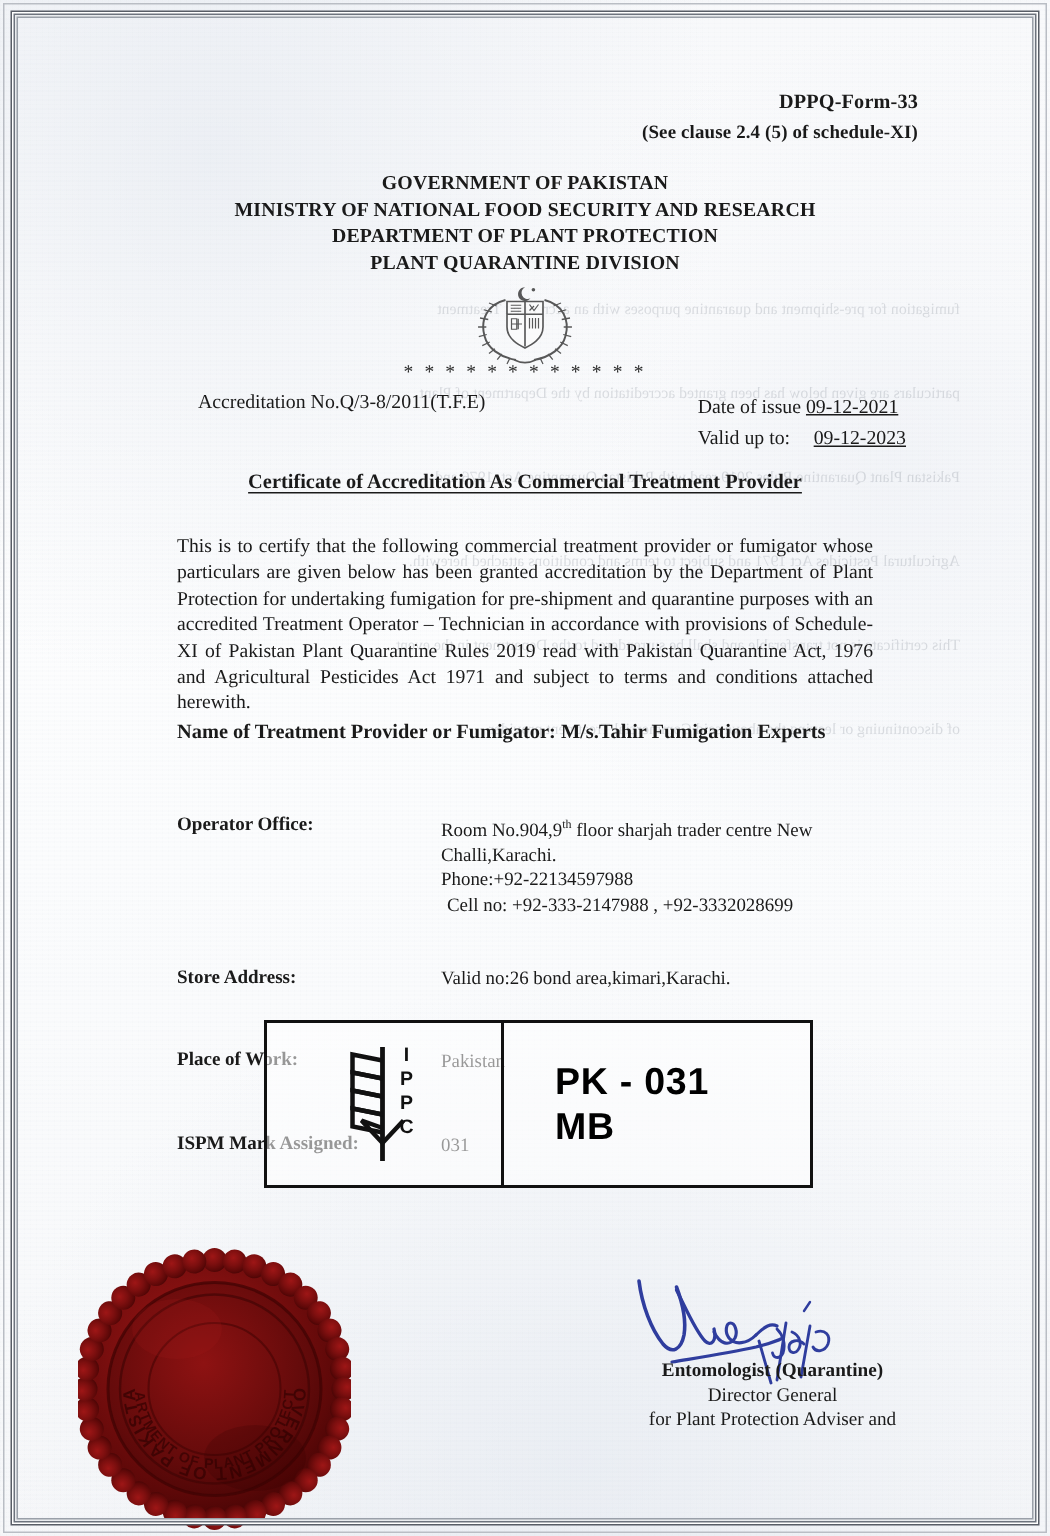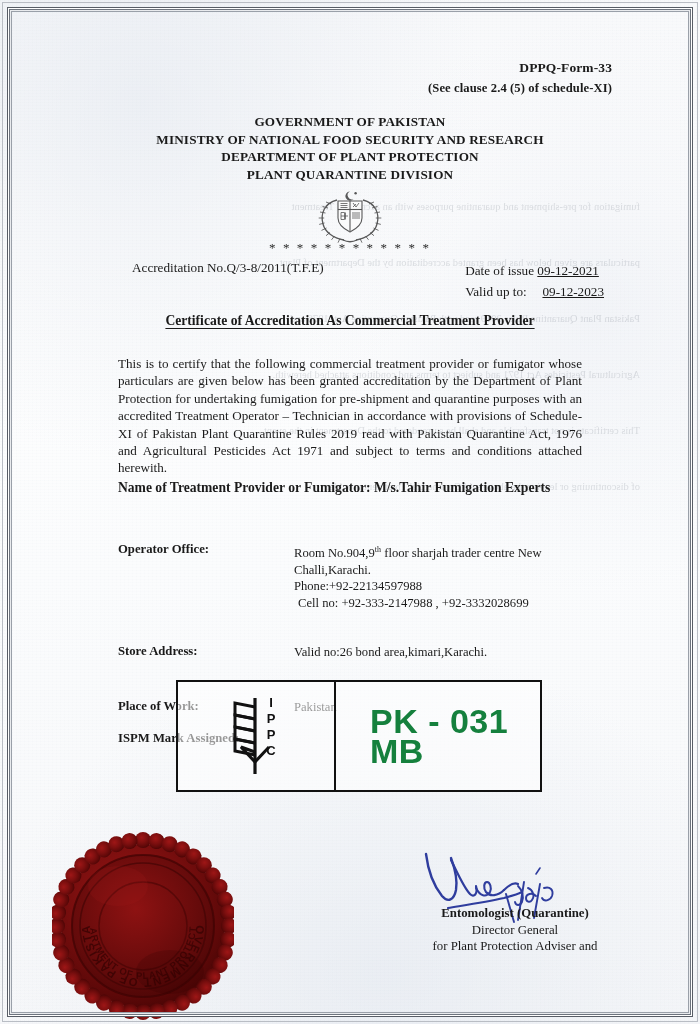--- a/index.html
+++ b/index.html
@@ -214,24 +214,24 @@
     justify-content: center;
   }
   .mark-right {
     flex: 1;
     display: flex;
     flex-direction: column;
     justify-content: center;
     padding-left: 34px;
     font-family: "Liberation Sans", sans-serif;
     font-weight: bold;
-    font-size: 34px;
+    font-size: 25px;
     line-height: 30px;
     letter-spacing: .5px;
-    color: #15803d;
+    color: #000000;
   }
 
   
   .sig-block {
     position: absolute;
     left: 380px;
     width: 270px;
     top: 905px;
     text-align: center;
     font-size: 12.8px;
@@ -353,20 +353,21 @@
         <div class="field-value">Valid no:26 bond area,kimari,Karachi.</div>
       </div>
 
       <div class="field-row fr-place">
         <span class="field-label">Place of Work:</span>
         <div class="field-value">Pakistan</div>
       </div>
 
       <div class="field-row fr-ispm">
         <span class="field-label">ISPM Mark Assigned:</span>
+        <div class="field-value">031</div>
       </div>
 
     </div>
 
     <div class="mark-box">
       <div class="mark-left">
         <span>
           <svg width="62" height="88" viewBox="0 0 62 88" aria-hidden="true">
             <g stroke="#111" fill="none">
 

